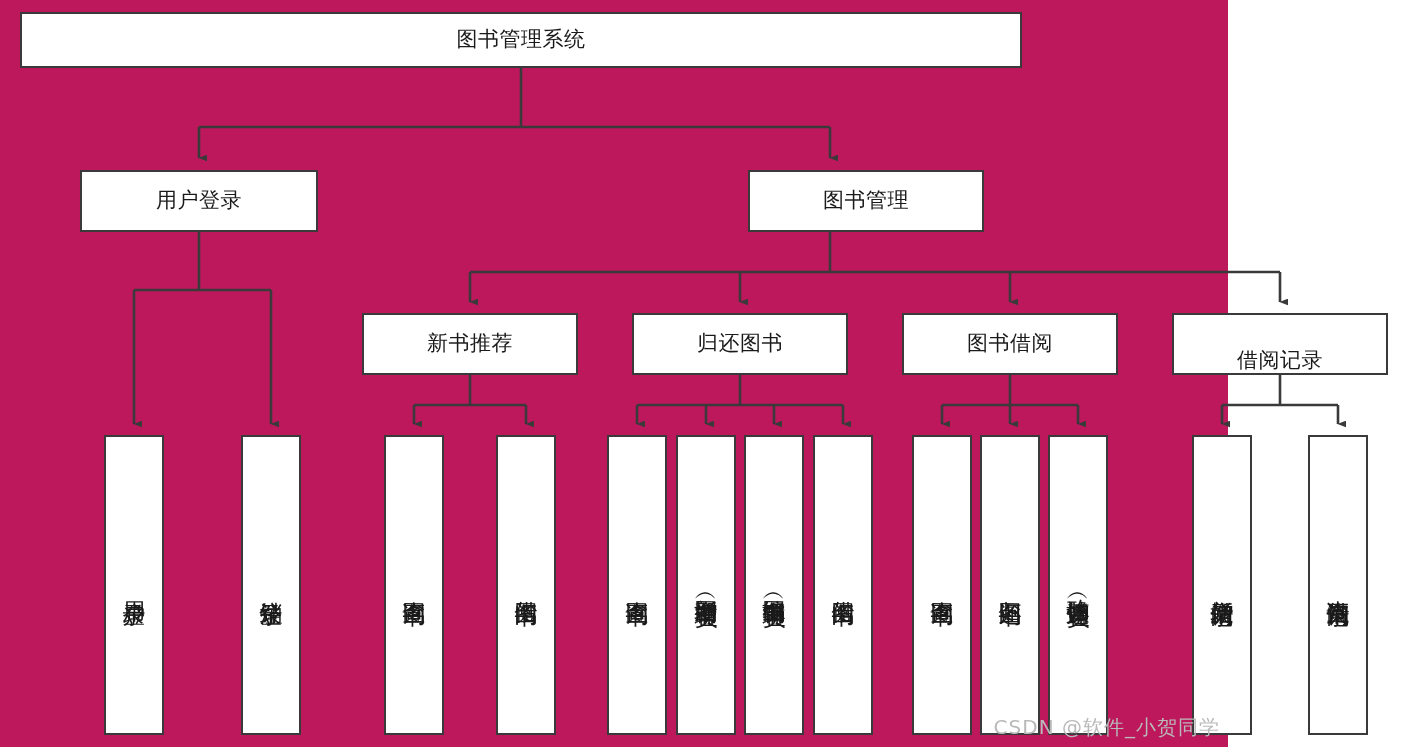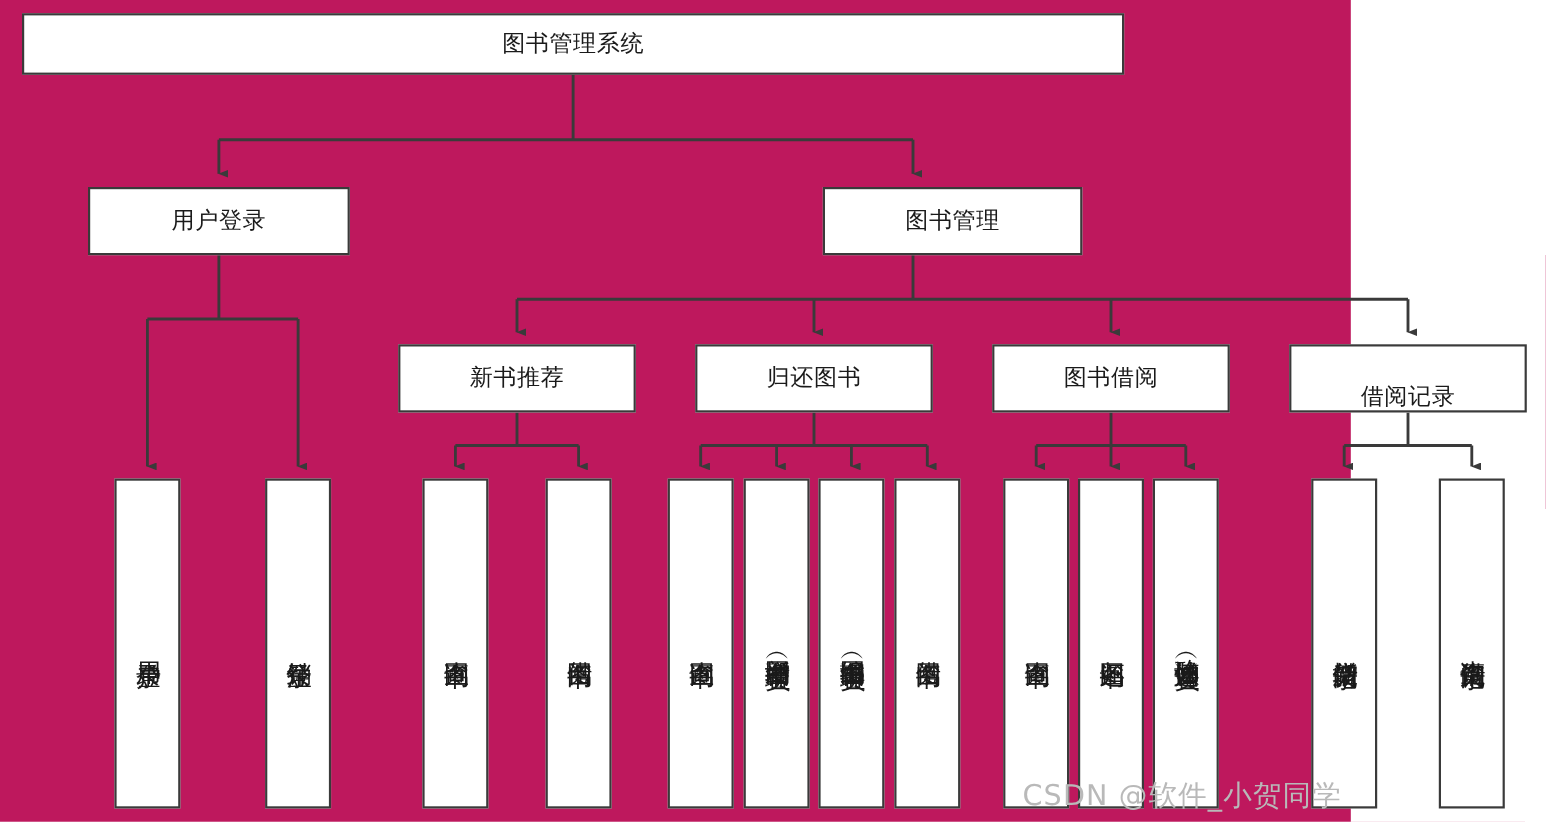--- a/index.html
+++ b/index.html
@@ -56,21 +56,21 @@
     writing-mode: vertical-rl;
     text-orientation: upright;
     display: block;
     text-align: center;
     white-space: nowrap;
   }
   .watermark {
     position: absolute;
     right: 8px;
     bottom: 6px;
-    font-size: 26px;
+    font-size: 20px;
     color: #b9b9b9;
     letter-spacing: 1px;
     white-space: nowrap;
     user-select: none;
   }
 </style>
 </head>
 <body>
 
 <div id="diagram-root">

